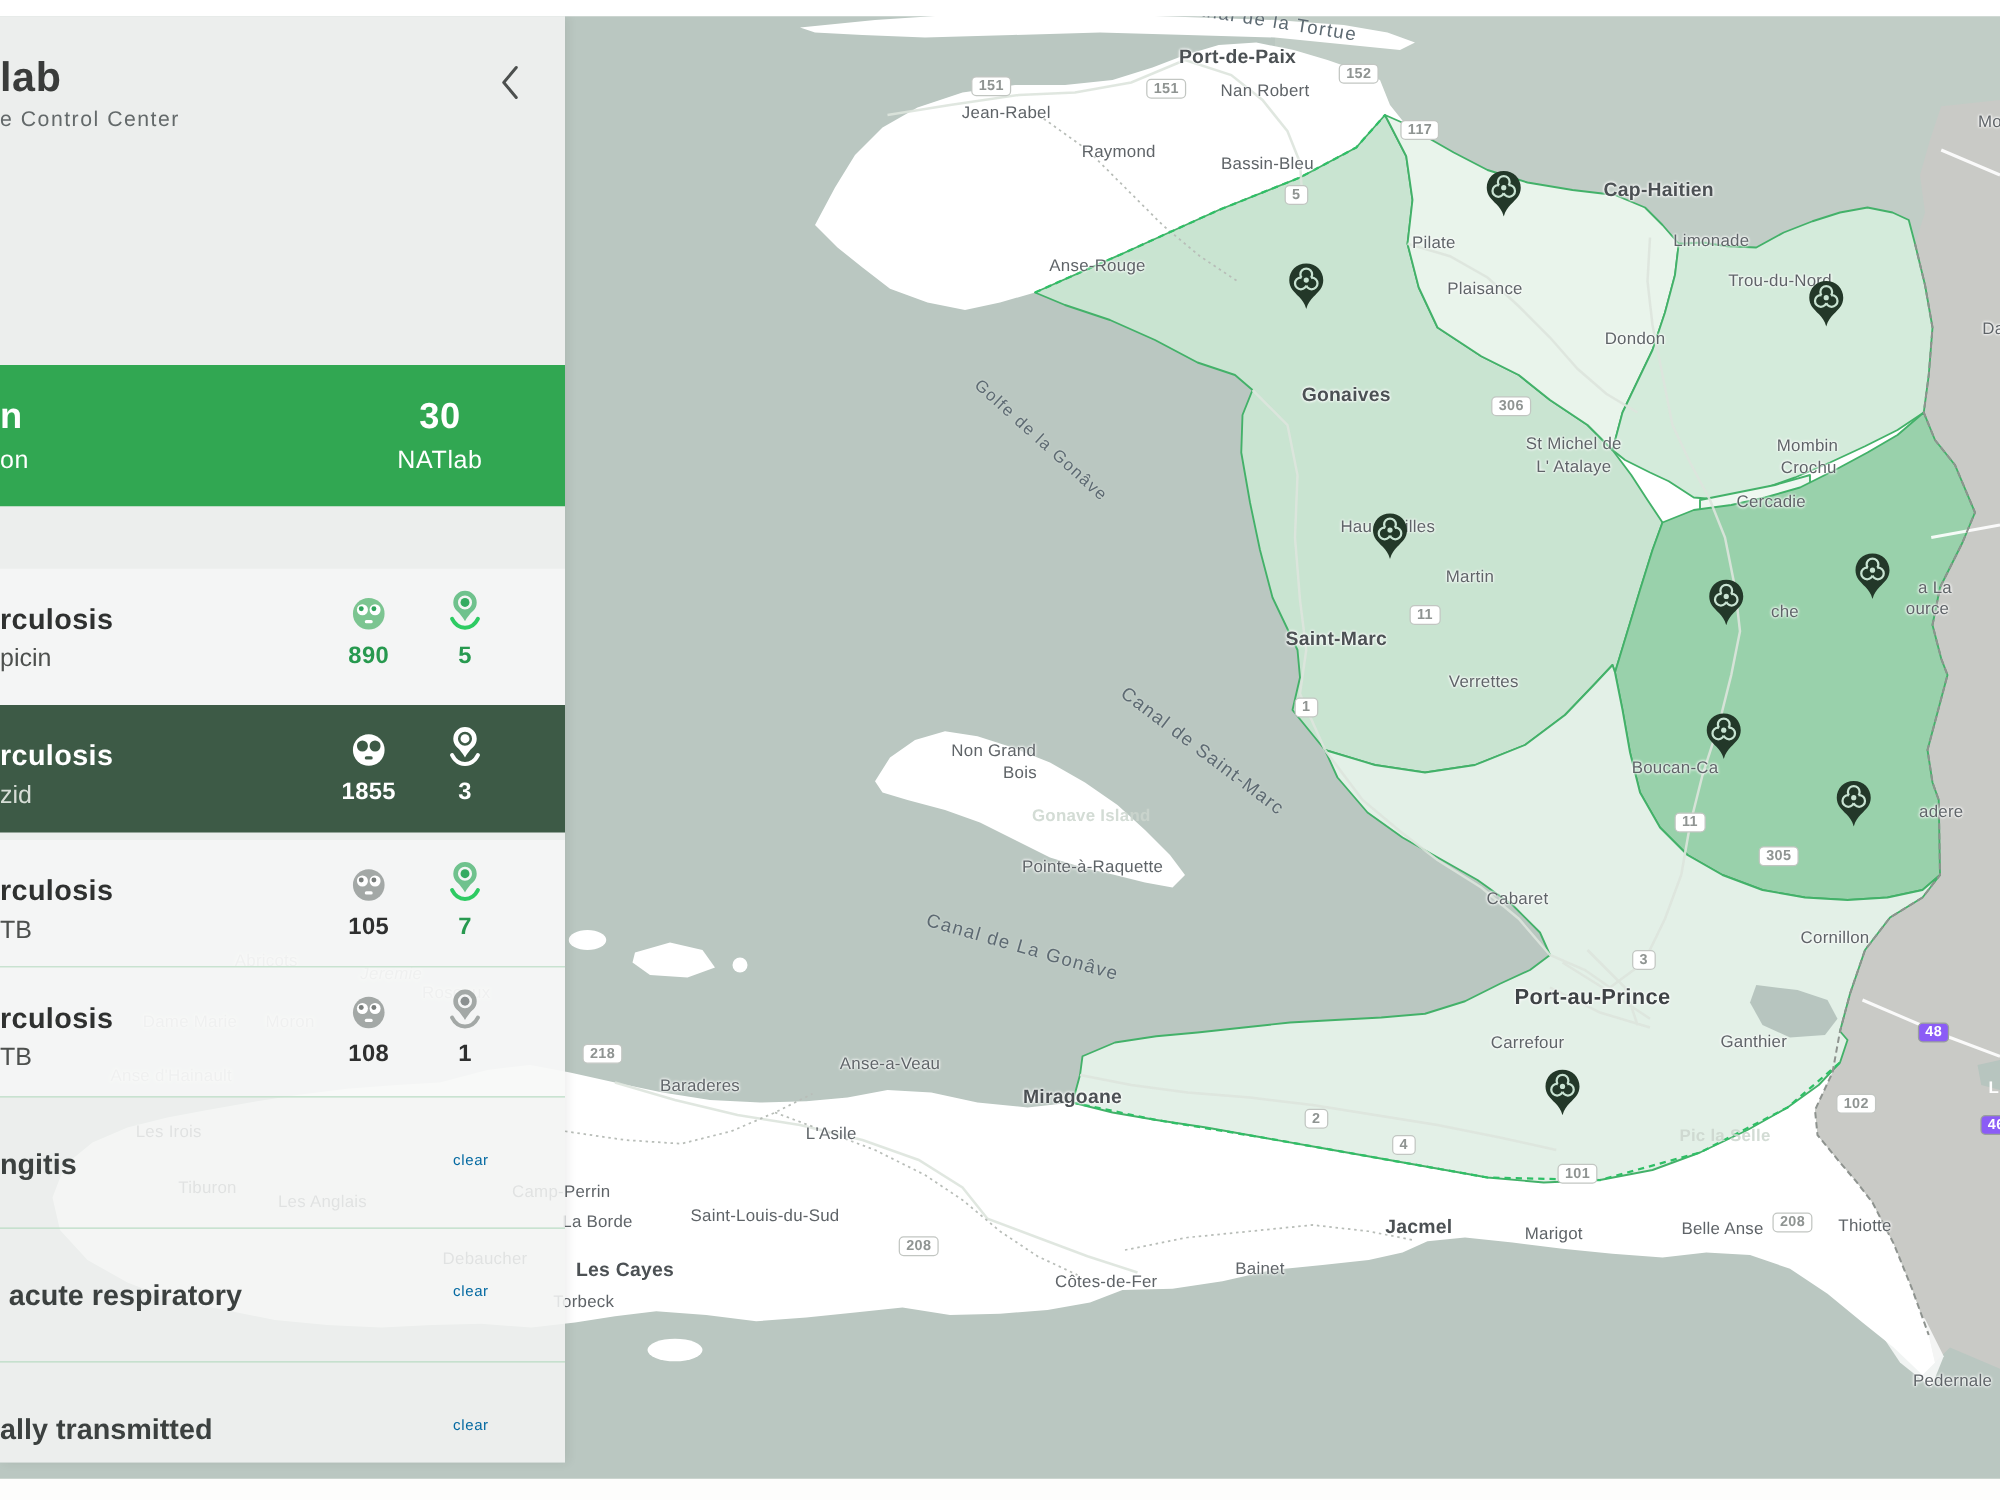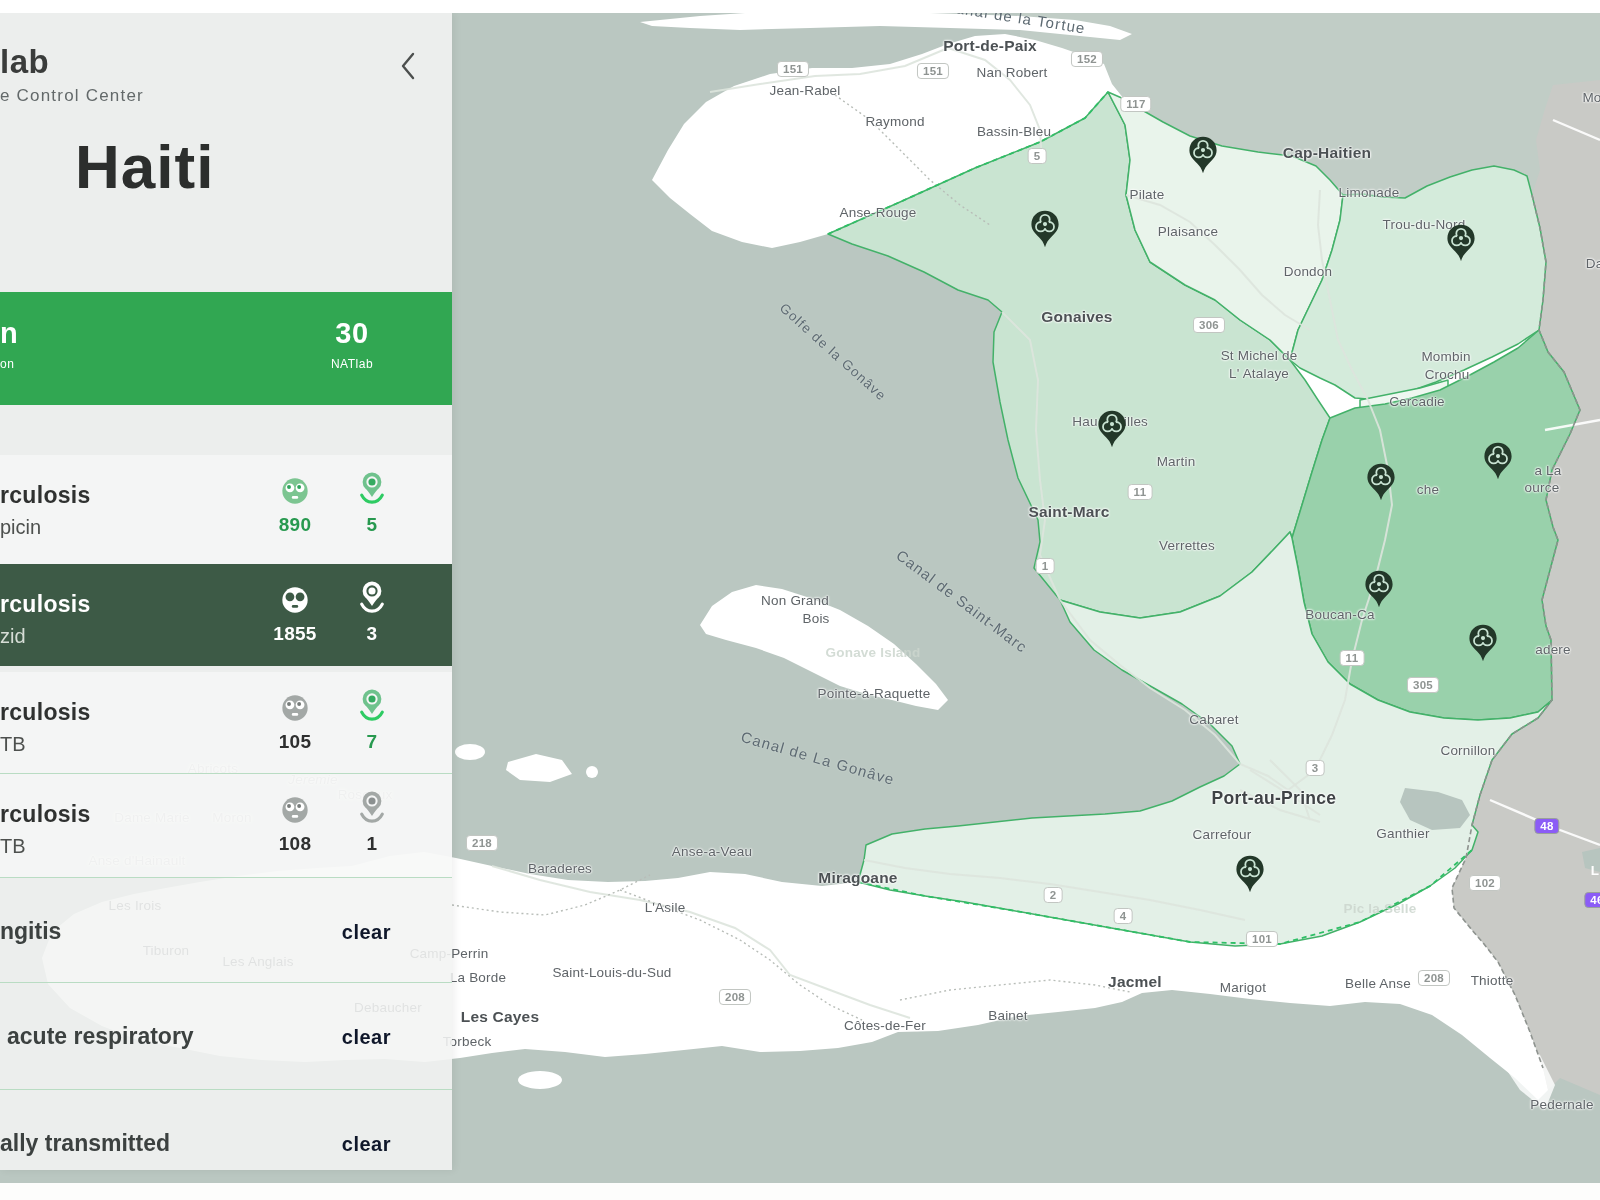--- a/index.html
+++ b/index.html
@@ -43,21 +43,21 @@
   .sidebar{position:absolute;left:0;top:13px;width:452px;height:1157px;
            background:rgba(243,244,242,.88);box-shadow:2px 0 8px rgba(0,0,0,.07);}
   .logo{position:absolute;left:0;top:30px;font-size:33px;font-weight:600;color:#3a3c3b;letter-spacing:.5px;}
   .logo-sub{position:absolute;left:0;top:73px;font-size:17px;font-weight:400;color:#63696a;letter-spacing:1.2px;white-space:nowrap;}
   .collapse{position:absolute;left:398px;top:38px;width:20px;height:30px;cursor:pointer;}
   .country{position:absolute;left:75px;top:118px;margin:0;font-size:62px;font-weight:600;
            color:#2c2e2d;letter-spacing:1px;}
   .statbar{position:absolute;left:0;top:279px;width:452px;height:113px;background:var(--c-accent_green);}
   .stat{position:absolute;top:0;height:113px;text-align:center;color:#fff;}
   .stat .v{display:block;margin-top:25px;font-size:29px;font-weight:600;letter-spacing:.5px;}
-  .stat .l{display:block;margin-top:7px;font-size:12px;font-weight:400;letter-spacing:.5px;}
+  .stat .l{display:block;margin-top:7px;font-size:20px;font-weight:400;letter-spacing:.5px;}
   .stat0{left:0;width:44px;text-align:left;}
   .stat1{left:58px;width:204px;}
   .stat2{left:282px;width:140px;text-align:center;}
 
   .row{position:absolute;left:0;width:452px;}
   .row.bordered{border-bottom:1px solid var(--c-divider);}
   .d-row{background:rgba(252,252,251,.55);cursor:pointer;}
   .d-row.selected{background:var(--c-selected_row);}
   .d-title{position:absolute;left:0;top:27px;font-size:23px;font-weight:700;color:#2f3130;letter-spacing:.3px;white-space:nowrap;}
   .d-sub{position:absolute;left:0;top:61px;font-size:20px;font-weight:300;color:#4d504e;white-space:nowrap;}
@@ -66,21 +66,21 @@
   .ic-face{position:absolute;left:280px;top:21px;}
   .ic-pin{position:absolute;left:357px;top:15px;}
   .cnt{position:absolute;top:59px;width:60px;text-align:center;font-size:19px;font-weight:700;letter-spacing:.3px;}
   .cnt.cases{left:265px;}
   .cnt.sites{left:342px;}
   .cnt.green{color:var(--c-count_green);}
   .cnt.dark{color:#2e2f2f;}
   .cnt.white{color:#ffffff;}
   .f-title{position:absolute;left:0;top:40px;font-size:23px;font-weight:600;color:#3c4140;white-space:nowrap;}
   .f-row1 .f-title{left:7px;}
-  .f-clear{position:absolute;right:55px;top:42px;font-size:20px;font-weight:700;color:#0f172a;
+  .f-clear{position:absolute;right:55px;top:42px;font-size:12px;font-weight:400;color:#0369a1;
            letter-spacing:.5px;background:none;border:none;cursor:pointer;font-family:inherit;}
 
   .top-white{position:absolute;left:0;top:0;width:1600px;height:13px;background:#ffffff;z-index:9;}
   .bottom-white{position:absolute;left:0;top:1183px;width:1600px;height:17px;background:#fdfdfc;z-index:9;}
 </style>
 </head>
 <body>
 
 <div class="stage">
 
@@ -322,21 +322,20 @@
   </div>
 
   <aside class="sidebar">
     <div class="logo">lab</div>
     <div class="logo-sub">e Control Center</div>
     <div class="collapse">
       <svg width="20" height="30" viewBox="0 0 20 30">
         <polyline points="15,3 5,15 15,27" fill="none" stroke="#4c4f4e" stroke-width="2.4" stroke-linecap="round" stroke-linejoin="round"></polyline>
       </svg>
     </div>
-    <h1 class="country">Haiti</h1>
     <div class="statbar" id="statbar">
         <div class="stat stat0">
           <span class="v">n</span>
           <span class="l">on</span>
         </div>
         <div class="stat stat2">
           <span class="v">30</span>
           <span class="l">NATlab</span>
         </div>
       </div>

